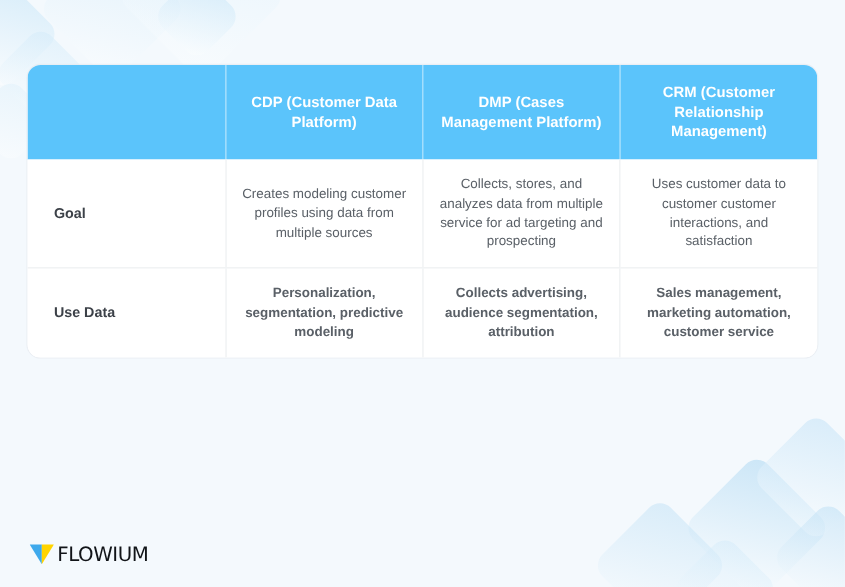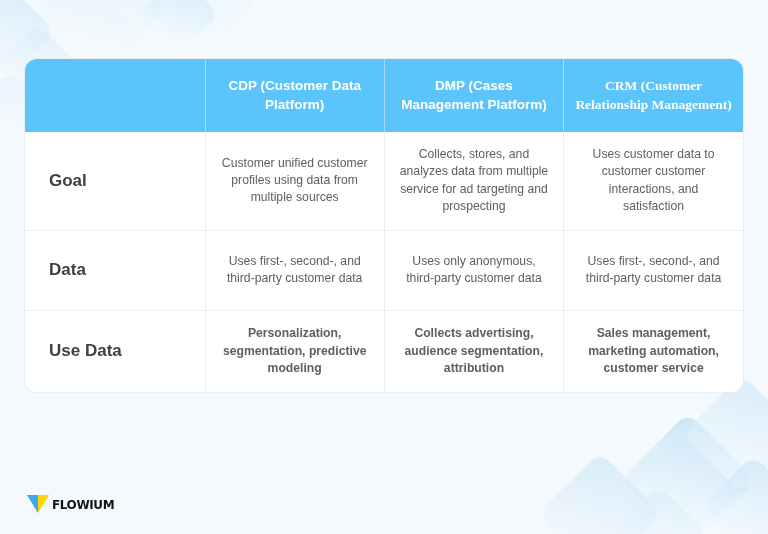--- a/index.html
+++ b/index.html
@@ -37,42 +37,42 @@
     color:#ffffff;
     font-size:13.5px;
     font-weight:bold;
     line-height:1.34;
     padding:16px 10px;
     height:73px;
     vertical-align:middle;
     text-align:center;
     border-right:1px solid rgba(255,255,255,0.45);
   }
-  thead th:last-child { border-right:none;font-family:Liberation Serif, serif; }
+  thead th:last-child { border-right:none; }
   thead th.corner { background:#5bc4fb; }
 
   tbody td {
     background:#ffffff;
     border-right:1px solid #ebeef0;
     border-top:1px solid #ebeef0;
     color:#5a6067;
     font-size:12.2px;
     line-height:1.42;
     text-align:center;
     vertical-align:middle;
     padding:12px 14px;
   }
   tbody tr:first-child td { border-top:none; }
   tbody td:last-child { border-right:none; }
 
   td.rowlabel {
     text-align:left;
     color:#3c4148;
     font-weight:bold;
-    font-size:17px;
+    font-size:13px;
     padding-left:24px;
   }
 
   .col-label { width:180px; }
   .col-data  { width:179.3px; }
 
   tr.r-goal td       { height:98px; }
   tr.r-data td       { height:80px; }
   tr.r-management td { height:64px; }
   tr.r-usecases td   { height:82px;font-weight:bold; }
@@ -81,22 +81,22 @@
   #logo {
     position:absolute;
     left:27px; top:494px;
     z-index:3;
     display:flex;
     align-items:center;
     gap:3px;
   }
   #logo-mark { width:22px; height:21px; display:block; }
   #logo-text {
-    font-size:12px;
-    font-weight:bold;
+    font-size:18px;
+    font-weight:normal;
     letter-spacing:-0.4px;
     color:#111418;
     font-family:"DejaVu Sans", sans-serif;
   }
 </style>
 </head>
 <body>
 
 <div id="decor">
     <div class="sq" style="left: -34px; top: -6px; width: 74px; height: 74px; opacity: 0.55; background: linear-gradient(150deg, rgb(191, 226, 247), rgb(255, 255, 255));"></div>
@@ -118,29 +118,23 @@
       <tr>
         <th class="corner col-label"></th>
         <th class="col-data">CDP (Customer Data Platform)</th>
         <th class="col-data">DMP (Cases Management Platform)</th>
         <th class="col-data">CRM (Customer Relationship Management)</th>
       </tr>
     </thead>
     <tbody>
       <tr class="r-goal">
         <td class="rowlabel">Goal</td>
-        <td>Customer unified customer profiles using data from multiple sources</td>
+        <td>Creates modeling customer profiles using data from multiple sources</td>
         <td>Collects, stores, and analyzes data from multiple service for ad targeting and prospecting</td>
         <td>Uses customer data to customer customer interactions, and satisfaction</td>
-      </tr>
-      <tr class="r-data">
-        <td class="rowlabel">Data</td>
-        <td>Uses first-, second-, and third-party customer data</td>
-        <td>Uses only anonymous, third-party customer data</td>
-        <td>Uses first-, second-, and third-party customer data</td>
       </tr>
       <tr class="r-usecases">
         <td class="rowlabel">Use Data</td>
         <td>Personalization, segmentation, predictive modeling</td>
         <td>Collects advertising, audience segmentation, attribution</td>
         <td>Sales management, marketing automation, customer service</td>
       </tr>
     </tbody>
   </table>
 </div>

